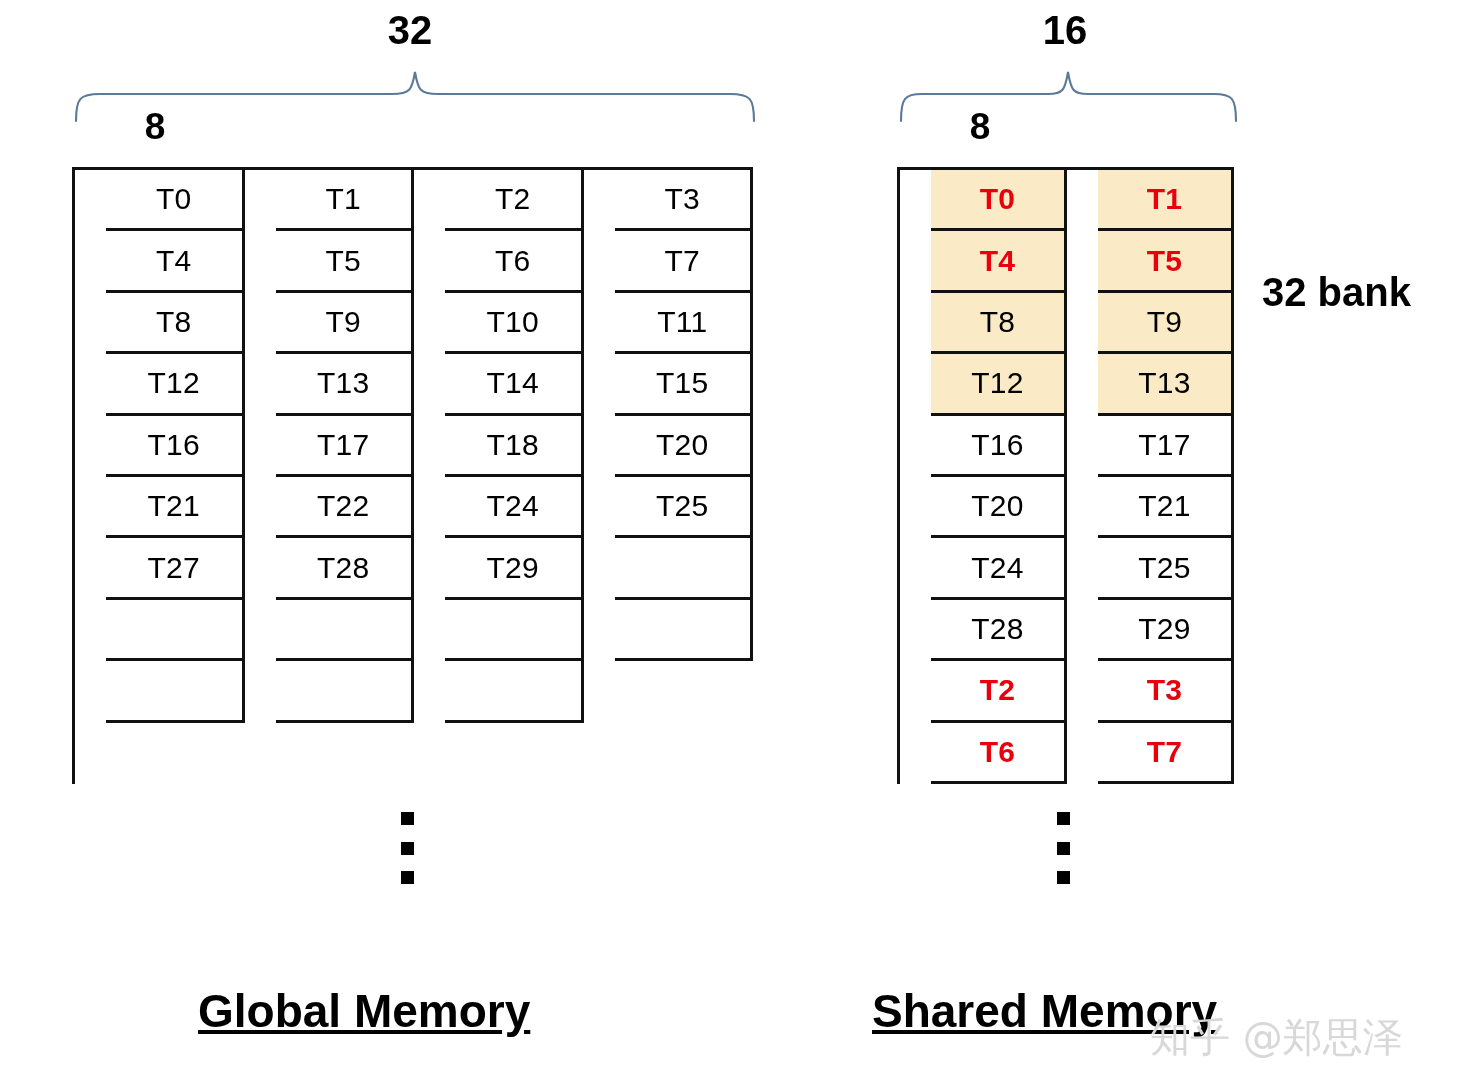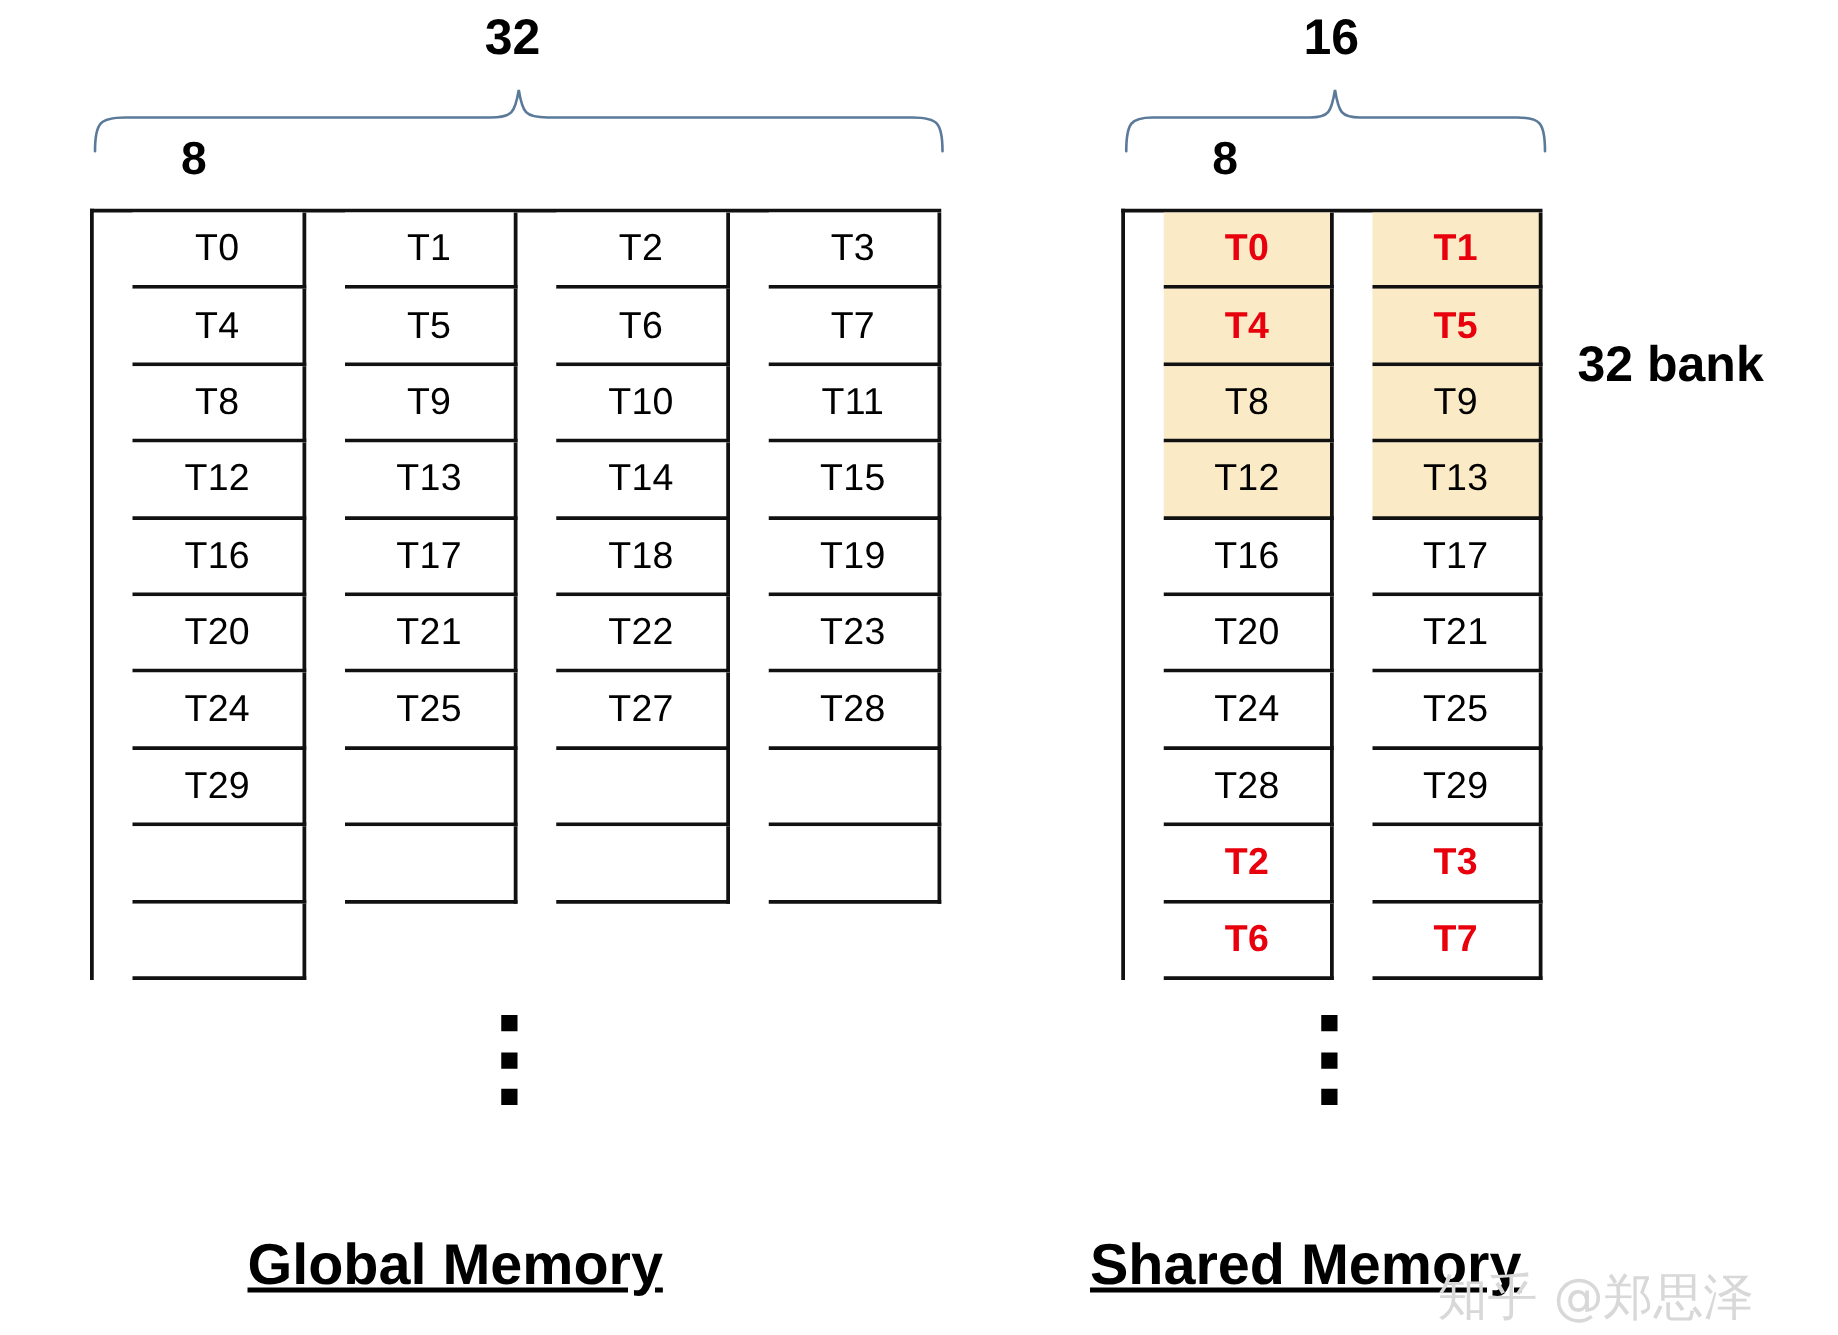--- a/index.html
+++ b/index.html
@@ -166,25 +166,23 @@
       <div class="cell">T9</div>
       <div class="cell">T10</div>
       <div class="cell">T11</div>
       <div class="cell">T12</div>
       <div class="cell">T13</div>
       <div class="cell">T14</div>
       <div class="cell">T15</div>
       <div class="cell">T16</div>
       <div class="cell">T17</div>
       <div class="cell">T18</div>
-      <div class="cell">T19</div>
       <div class="cell">T20</div>
       <div class="cell">T21</div>
       <div class="cell">T22</div>
-      <div class="cell">T23</div>
       <div class="cell">T24</div>
       <div class="cell">T25</div>
       <div class="cell">T27</div>
       <div class="cell">T28</div>
       <div class="cell">T29</div>
       <div class="cell"></div>
       <div class="cell"></div>
       <div class="cell"></div>
       <div class="cell"></div>
       <div class="cell"></div>

